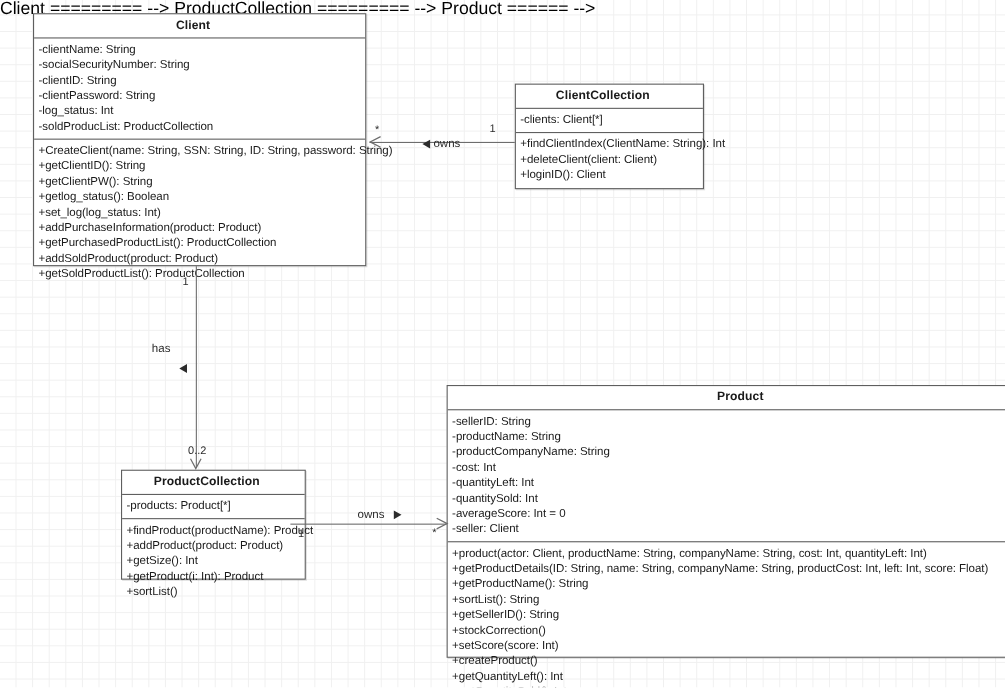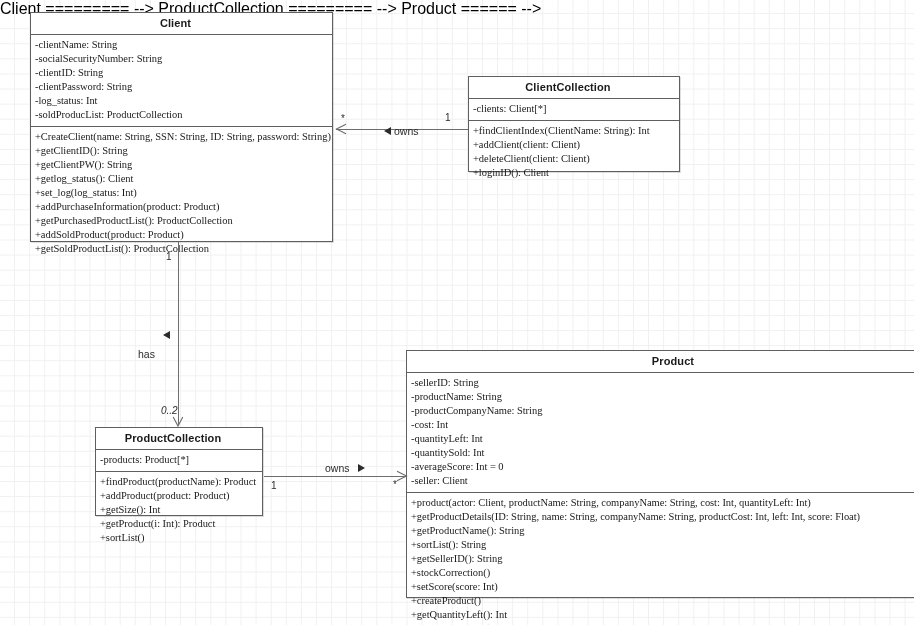--- a/index.html
+++ b/index.html
@@ -45,21 +45,20 @@
   }
   .uml-section.attrs {
     border-bottom: 1px solid #5f5f5f;
   }
   .uml-line {
     font-size: 10.5px;
     line-height: 14px;
     color: #1a1a1a;
     white-space: pre;
     letter-spacing: -0.05px;
-    font-family: Liberation Serif, serif;
   }
 
   
   .edge {
     position: absolute;
     background: #6d6d6d;
   }
   .edge.h { height: 1px; }
   .edge.v { width: 1px; }
 
@@ -116,45 +115,44 @@
       <div class="uml-line">-socialSecurityNumber: String</div>
       <div class="uml-line">-clientID: String</div>
       <div class="uml-line">-clientPassword: String</div>
       <div class="uml-line">-log_status: Int</div>
       <div class="uml-line">-soldProducList: ProductCollection</div>
     </div>
     <div class="uml-section methods">
       <div class="uml-line">+CreateClient(name: String, SSN: String, ID: String, password: String)</div>
       <div class="uml-line">+getClientID(): String</div>
       <div class="uml-line">+getClientPW(): String</div>
-      <div class="uml-line">+getlog_status(): Client</div>
+      <div class="uml-line">+getlog_status(): Boolean</div>
       <div class="uml-line">+set_log(log_status: Int)</div>
       <div class="uml-line">+addPurchaseInformation(product: Product)</div>
       <div class="uml-line">+getPurchasedProductList(): ProductCollection</div>
       <div class="uml-line">+addSoldProduct(product: Product)</div>
       <div class="uml-line">+getSoldProductList(): ProductCollection</div>
     </div>
   </div>
 
   
-  <div class="uml-class" style="left:468px; top:76px; width:212px; height:96px;">
+  <div class="uml-class" style="left:468px; top:76px; width:172px; height:96px;">
     <div class="uml-title">ClientCollection</div>
     <div class="uml-section attrs">
       <div class="uml-line">-clients: Client[*]</div>
     </div>
     <div class="uml-section methods">
       <div class="uml-line">+findClientIndex(ClientName: String): Int</div>
-      <div class="uml-line">+addClient(client: Client)</div>
       <div class="uml-line">+deleteClient(client: Client)</div>
       <div class="uml-line">+loginID(): Client</div>
     </div>
   </div>
 
   
-  <div class="uml-class" style="left:95px; top:427px; width:168px; height:89px;">
+  <div class="uml-class" style="left:110px; top:427px; width:168px; height:100px;">
     <div class="uml-title">ProductCollection</div>
     <div class="uml-section attrs">
       <div class="uml-line">-products: Product[*]</div>
     </div>
     <div class="uml-section methods">
       <div class="uml-line">+findProduct(productName): Product</div>
       <div class="uml-line">+addProduct(product: Product)</div>
       <div class="uml-line">+getSize(): Int</div>
       <div class="uml-line">+getProduct(i: Int): Product</div>
       <div class="uml-line">+sortList()</div>
@@ -202,23 +200,23 @@
   <div class="mult" style="left:445px; top:112px;">1</div>
 
    ProductCollection ========= --&gt;
   <div class="edge v" style="left:178px; top:242px; height:183px;"></div>
   <div class="arrowhead" style="left:178px; top:425px;">
     <svg width="12" height="12" viewBox="0 0 12 12" style="position:absolute; left:-6px; top:-10px;">
       <path d="M 1.2 2 L 6 11 L 10.8 2" fill="none" stroke="#6d6d6d" stroke-width="1.1"></path>
     </svg>
   </div>
   <div class="tri left" style="left:163px; top:331px;"></div>
-  <div class="edge-label" style="left:138px; top:348px;">has</div>
+  <div class="edge-label" style="left:138px; top:311px;">has</div>
   <div class="mult" style="left:166px; top:251px;">1</div>
-  <div class="mult" style="left:161px; top:405px;font-style:italic;">0..2</div>
+  <div class="mult" style="left:171px; top:405px;">0..2</div>
 
    Product ====== --&gt;
   <div class="edge h" style="left:264px; top:476px; width:142px;"></div>
   <div class="arrowhead" style="left:406px; top:476px;">
     <svg width="12" height="12" viewBox="0 0 12 12" style="position:absolute; left:-11px; top:-6px;">
       <path d="M 2 1.2 L 11.5 6 L 2 10.8" fill="none" stroke="#6d6d6d" stroke-width="1.1"></path>
     </svg>
   </div>
   <div class="tri right" style="left:358px; top:464px;"></div>
   <div class="edge-label" style="left:325px; top:462px;">owns</div>

